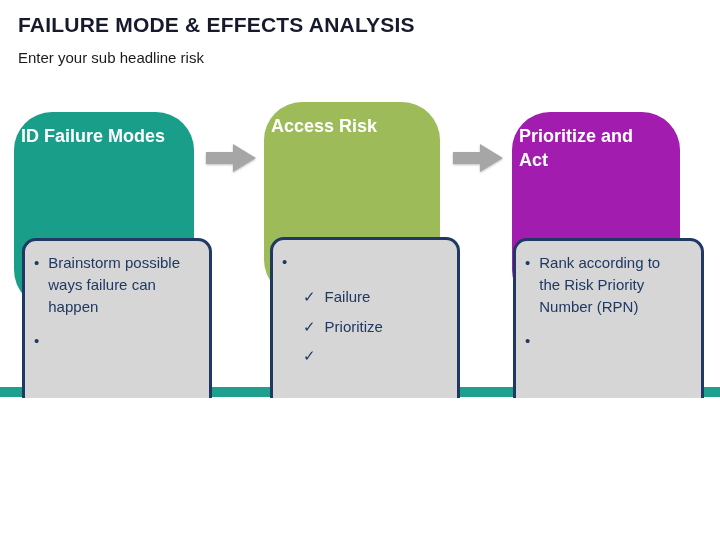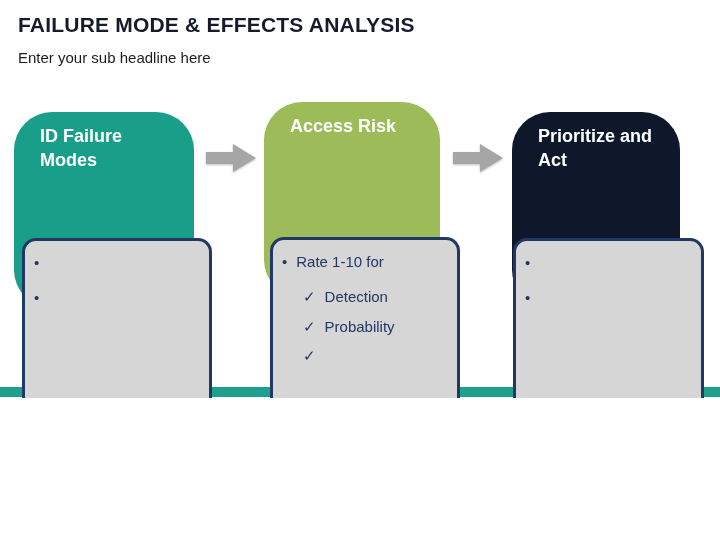--- a/index.html
+++ b/index.html
@@ -29,21 +29,21 @@
     position: absolute;
     left: 18px;
     top: 49px;
     font-size: 15px;
     color: #1b1b1b;
   }
   .header-box {
     position: absolute;
     border-radius: 38px;
     box-sizing: border-box;
-    padding: 13px 14px 0 26px;
+    padding: 13px 14px 0 7px;
     color: #ffffff;
     font-weight: 700;
     font-size: 18px;
     line-height: 1.33;
   }
   .box1 { left: 14px;  top: 112px; width: 180px; height: 196px; }
   .box2 { left: 264px; top: 102px; width: 176px; height: 196px; }
   .box3 { left: 512px; top: 112px; width: 168px; height: 196px; }
   .arrow {
     position: absolute;
@@ -94,72 +94,73 @@
     width: 720px;
     height: 10px;
   }
 </style>
 </head>
 <body>
 
 <div class="slide">
 
   <h1 class="title">FAILURE MODE &amp; EFFECTS ANALYSIS</h1>
-  <div class="subtitle">Enter your sub headline here</div>
+  <div class="subtitle">Enter your sub headline risk</div>
 
   <div class="header-box box1" style="background-color: rgb(25, 158, 138);">
     <span>ID Failure Modes</span>
   </div>
 
   <svg class="arrow arrow1" viewBox="0 0 50 30">
     <polygon points="0,9 27,9 27,1 50,15 27,29 27,21 0,21" style="fill: rgb(166, 166, 166);"></polygon>
   </svg>
 
   <div class="header-box box2" style="background-color: rgb(157, 188, 89);">
     <span>Access Risk</span>
   </div>
 
   <svg class="arrow arrow2" viewBox="0 0 50 30">
     <polygon points="0,9 27,9 27,1 50,15 27,29 27,21 0,21" style="fill: rgb(166, 166, 166);"></polygon>
   </svg>
 
-  <div class="header-box box3" style="background-color: #0f172a;">
+  <div class="header-box box3" style="background-color: #a21caf;">
     <span>Prioritize and Act</span>
   </div>
 
   <div class="card card1">
     <div class="bullet-item">
       <span class="bullet-glyph">•</span>
+      <span class="bullet-text">Brainstorm possible ways failure can happen</span>
     </div>
     <div class="bullet-item">
       <span class="bullet-glyph">•</span>
     </div>
   </div>
 
   <div class="card card2">
     <div class="bullet-item">
       <span class="bullet-glyph">•</span>
-      <span class="bullet-text">Rate 1-10 for</span>
     </div>
     <div class="check-item">
       <span class="check-glyph">✓</span>
-      <span class="check-text">Detection</span>
+      <span class="check-text">Failure</span>
     </div>
     <div class="check-item">
       <span class="check-glyph">✓</span>
-      <span class="check-text">Probability</span>
+      <span class="check-text">Prioritize</span>
     </div>
     <div class="check-item">
       <span class="check-glyph">✓</span>
     </div>
   </div>
 
   <div class="card card3">
     <div class="bullet-item">
       <span class="bullet-glyph">•</span>
+      <span class="bullet-text">Rank according to the Risk Priority Number (RPN)</span>
     </div>
     <div class="bullet-item">
       <span class="bullet-glyph">•</span>
     </div>
   </div>
 
   <div class="footer-bar" style="background-color: rgb(31, 160, 142);"></div>
 
 </div>
 

